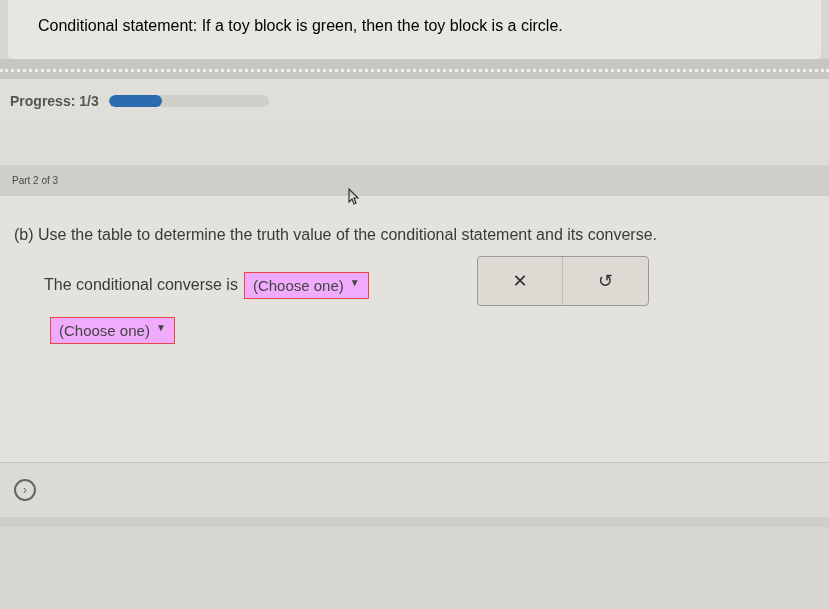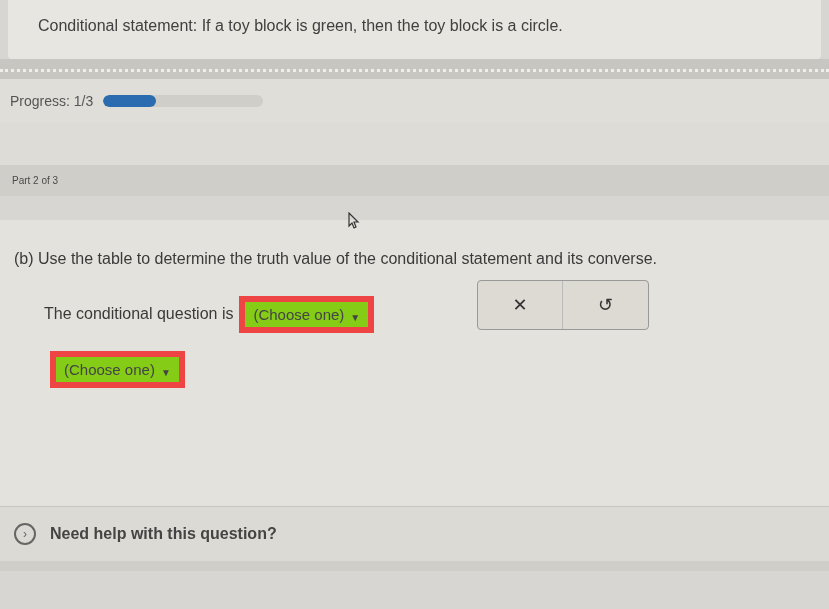--- a/index.html
+++ b/index.html
@@ -17,21 +17,21 @@
     }
     .statement-box {
       background: #e8e6e0;
       padding: 12px 30px 18px 30px;
       border-radius: 0 0 4px 4px;
       margin: 0 8px;
     }
     .statement-box p {
       font-size: 16px;
       line-height: 1.8;
-      color: #404040;
+      color: #000000;
     }
     .dotted-divider {
       height: 20px;
       background: #c8c6c0;
       margin: 0;
       position: relative;
       display: flex;
       align-items: center;
       padding: 0 4px;
     }
@@ -42,20 +42,21 @@
       right: 0;
       top: 50%;
       border-top: 3px dotted #f0efec;
     }
     .progress-section {
       background: #e0ded8;
       padding: 14px 10px;
       display: flex;
       align-items: center;
       gap: 10px;
+      font-weight: bold;
     }
     .progress-label {
       font-size: 14px;
       color: #555;
     }
     .progress-bar {
       width: 160px;
       height: 12px;
       background: #d0cec8;
       border-radius: 6px;
@@ -74,39 +75,38 @@
     .part-header {
       background: #d0cec8;
       padding: 10px 12px;
       font-size: 10px;
       color: #4a4a4a;
     }
     .question-area {
       background: #e4e2dc;
       padding: 30px 14px 40px 14px;
       position: relative;
-      margin-top: 24px;
     }
     .question-text {
       font-size: 16px;
       color: #3a3a3a;
       margin-bottom: 28px;
     }
     .answer-row {
       display: flex;
       align-items: center;
       margin-bottom: 18px;
       margin-left: 30px;
       font-size: 16px;
     }
     .dropdown {
       display: inline-flex;
-      align-items: flex-end;
-      border: 6px solid #ef4444;
-      background: #84cc16;
+      align-items: flex-start;
+      border: 1px solid #ef4444;
+      background: #f0abfc;
       padding: 4px 8px;
       margin-left: 6px;
       cursor: pointer;
       font-size: 15px;
       color: #444;
       gap: 6px;
     }
     .dropdown-arrow {
       font-size: 10px;
     }
@@ -198,21 +198,21 @@
 
 <div class="question-area">
   <span class="cursor-icon">
     <svg width="14" height="18" viewBox="0 0 14 18">
         <path d="M1 1 L1 14 L4 11 L6 16 L8 15 L6 10 L10 10 Z" fill="none" stroke="#333" stroke-width="1.2"></path>
       </svg>
   </span>
   <div class="question-text">(b) Use the table to determine the truth value of the conditional statement and its converse.</div>
 
   <div class="answer-row">
-    <span>The conditional question is</span>
+    <span>The conditional converse is</span>
     <div class="dropdown">
       <span>(Choose one)</span>
       <span class="dropdown-arrow">▼</span>
     </div>
   </div>
 
   <div class="answer-row">
     <div class="dropdown">
       <span>(Choose one)</span>
       <span class="dropdown-arrow">▼</span>
@@ -226,16 +226,15 @@
     <div class="action-btn">
       <span>↺</span>
     </div>
   </div>
 </div>
 
 <div class="spacer-2"></div>
 
 <div class="help-section">
   <div class="help-icon">›</div>
-  <span class="help-text">Need help with this question?</span>
 </div>
 
 <div class="bottom-bar"></div>
 
 </body></html>

